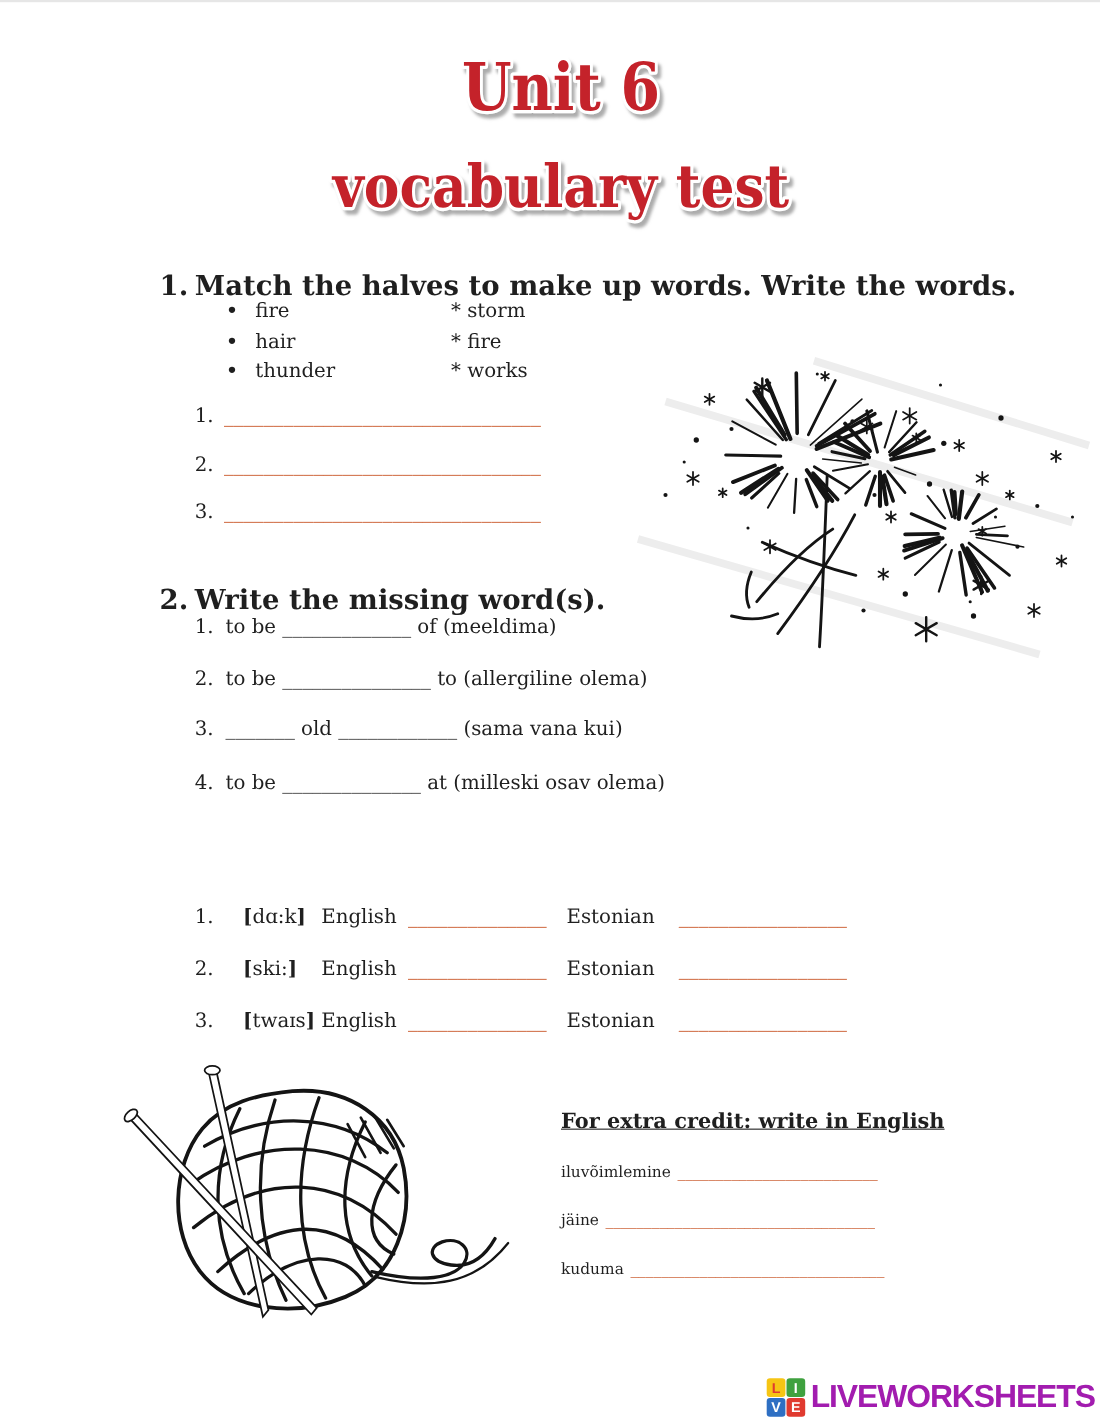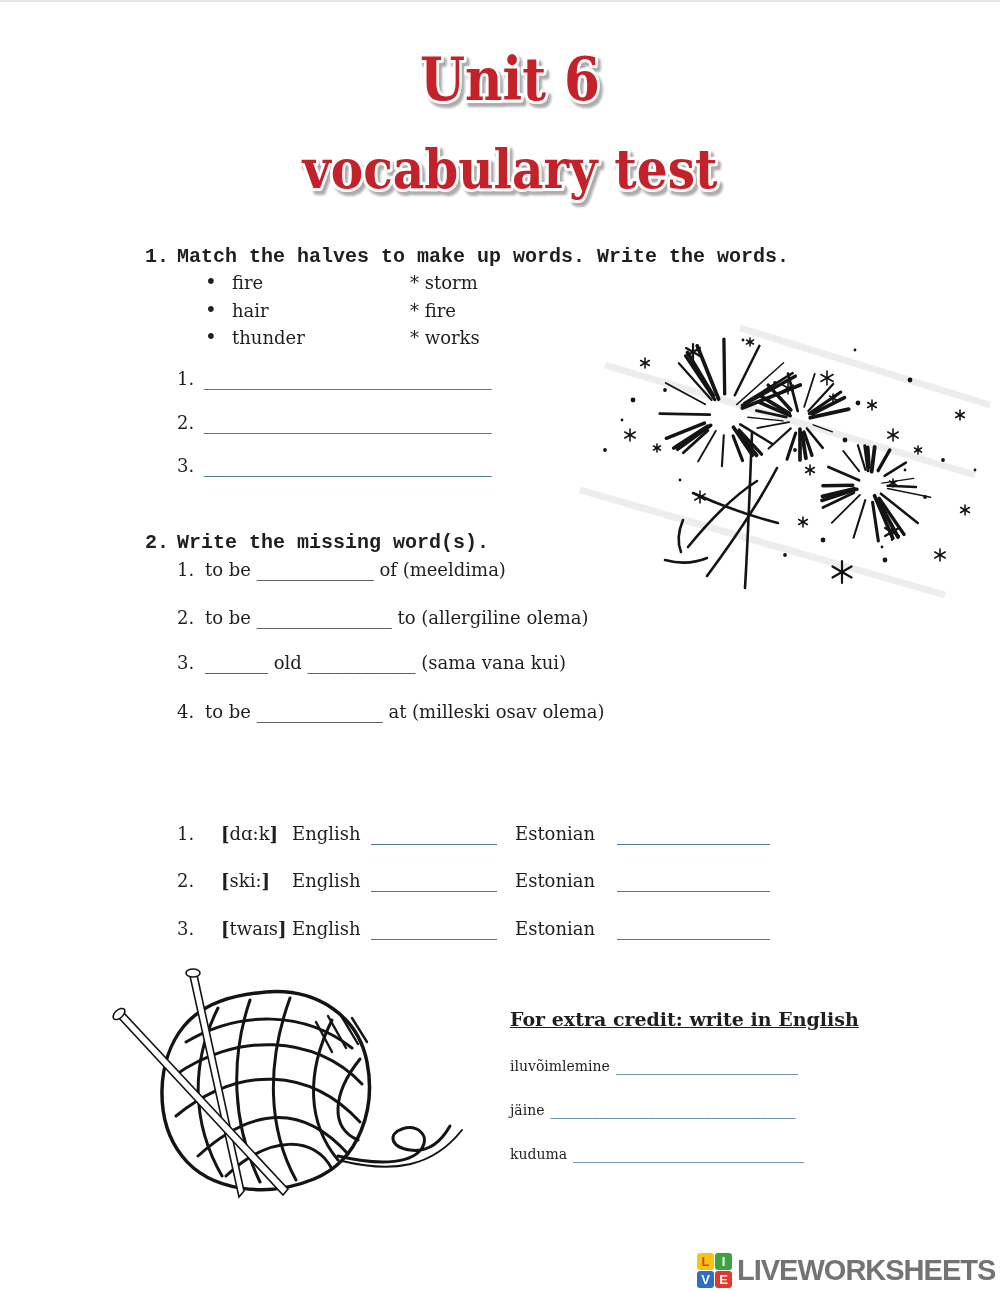--- a/index.html
+++ b/index.html
@@ -10,21 +10,21 @@
   }
   
   .title-svg{position:absolute;}
   #title1{left:330px;top:32px;width:360px;height:92px;}
   #title2{left:250px;top:124px;width:520px;height:92px;}
   .title-text{
     font-family:"DejaVu Serif", serif;font-weight:bold;
     paint-order:stroke fill;stroke:#ffffff;stroke-width:6px;stroke-linejoin:round;
   }
   
-  .sec-h{position:absolute;left:145px;font-weight:bold;font-size:20px;white-space:nowrap;font-family:Liberation Mono, monospace;}
+  .sec-h{position:absolute;left:145px;font-weight:bold;font-size:25px;white-space:nowrap;}
   .sec-h .num{display:inline-block;width:32px;}
   
   .brow{position:absolute;left:205px;width:420px;height:26px;font-size:18px;}
   .bdot{position:absolute;left:0;top:-2px;font-size:20px;}
   .bword{position:absolute;left:27px;}
   .bstar{position:absolute;left:205px;}
   
   .arow{position:absolute;left:177px;font-size:18px;white-space:nowrap;}
   .arow .anum{display:inline-block;width:21px;}
   
@@ -37,21 +37,21 @@
   .prow .pbr{font-weight:bold;}
   .prow .plab-en{position:absolute;left:115px;}
   .prow .pbl-en{position:absolute;left:182px;margin-left:12px;}
   .prow .plab-et{position:absolute;left:338px;}
   .prow .pbl-et{position:absolute;left:440px;}
   
   .extra-h{position:absolute;left:510px;top:1006px;font-weight:bold;font-size:19px;
            text-decoration:underline;white-space:nowrap;}
   .erow{position:absolute;left:510px;font-size:14px;white-space:nowrap;}
   .erow .blank{margin-left:6px;}
-  .blank{color:#0c4a6e;letter-spacing:0;}
+  .blank{color:#c2410c;letter-spacing:0;}
   
   #fireworks{position:absolute;left:545px;top:318px;width:450px;height:300px;}
   #yarn{position:absolute;left:70px;top:962px;width:400px;height:252px;}
   
   .logo{position:absolute;left:697px;top:1250px;display:flex;align-items:center;gap:5px;}
   .tiles{display:grid;grid-template-columns:17px 17px;grid-template-rows:17px 17px;gap:1px;}
   .tile{display:flex;align-items:center;justify-content:center;border-radius:3px;
         font-family:"Liberation Sans", sans-serif;font-weight:bold;font-size:13px;line-height:1;}
   .logotext{font-family:"Liberation Sans", sans-serif;font-weight:bold;font-size:29px;
             letter-spacing:-1px;line-height:36px;}
@@ -352,16 +352,16 @@
     </g>
   </svg>
 
   <div class="logo">
     <div class="tiles">
       <span class="tile" style="background: rgb(246, 197, 20); color: rgb(224, 58, 47);">L</span>
       <span class="tile" style="background: rgb(63, 161, 63); color: rgb(255, 255, 255);">I</span>
       <span class="tile" style="background: rgb(46, 111, 195); color: rgb(255, 255, 255);">V</span>
       <span class="tile" style="background: rgb(224, 58, 47); color: rgb(255, 255, 255);">E</span>
     </div>
-    <span class="logotext" id="logotext" style="color: #737373;">LIVEWORKSHEETS</span>
+    <span class="logotext" id="logotext" style="color: #a21caf;">LIVEWORKSHEETS</span>
   </div>
 
 </div>
 
 </body></html>

